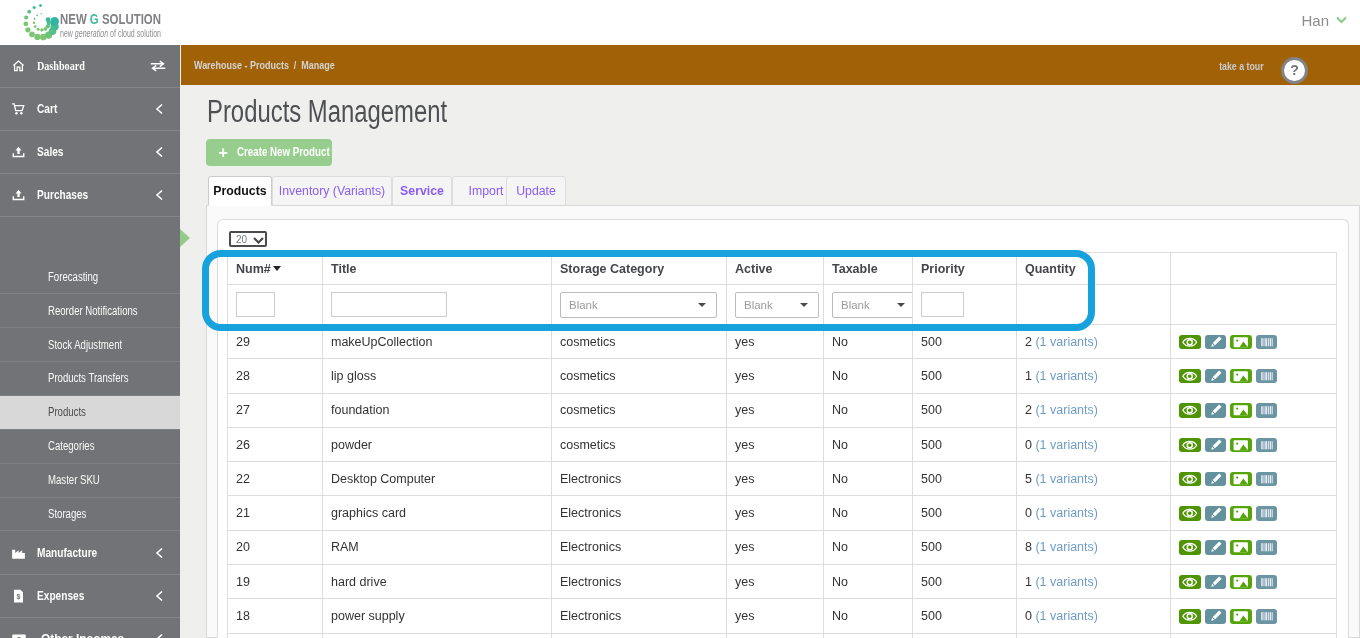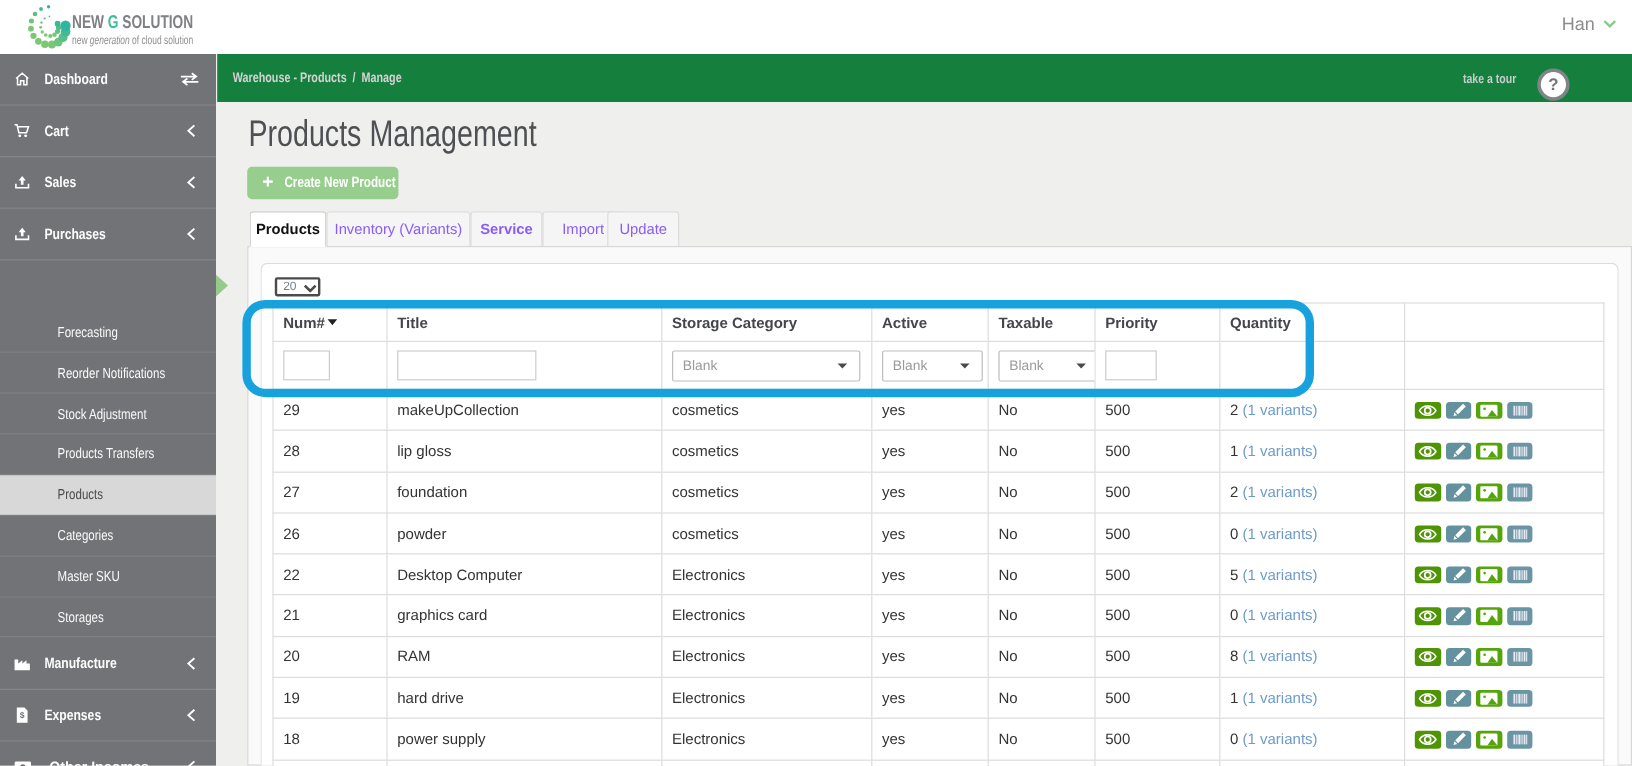--- a/index.html
+++ b/index.html
@@ -12,21 +12,21 @@
 
 #sidebar { position:absolute; left:0; top:45px; width:180px; height:593px; background:#727376; }
 .sitem { position:absolute; left:0; width:180px; border-bottom:1px solid #848588; color:#fdfdfd; }
 .sitem .lbl { position:absolute; left:36.5px; top:50%; transform:translateY(-50%) scaleX(0.81); transform-origin:left center; font-size:12.5px; font-weight:bold; white-space:nowrap;}
 .sitem .ic { position:absolute; left:11px; top:50%; transform:translateY(-50%); width:15px; height:15px; }
 .sitem .chev { position:absolute; right:16px; top:50%; transform:translateY(-50%); width:9px; height:11px; }
 .sub { position:absolute; left:0; width:180px; border-bottom:1px solid #7f8083; color:#fafafa; font-size:12px; }
 .sub span { position:absolute; left:48px; top:50%; transform:translateY(-50%) scaleX(0.8); transform-origin:left center; white-space:nowrap;}
 #warearrow { position:absolute; left:180px; top:229px; width:0; height:0; border-top:9.5px solid transparent; border-bottom:9.5px solid transparent; border-left:10px solid #95ca8b; }
 
-#crumbbar { position:absolute; left:181px; top:45px; width:1179px; height:40px; background:#15803d; }
+#crumbbar { position:absolute; left:181px; top:45px; width:1179px; height:40px; background:#a16207; }
 #crumb { position:absolute; left:13px; top:14px; font-size:11.5px; font-weight:bold; color:#d3d3d3; transform:scaleX(0.78); transform-origin:left center; white-space:nowrap; }
 #taketour { position:absolute; right:96px; top:15px; font-size:11px; font-weight:bold; color:#c9cbce; transform:scaleX(0.8); transform-origin:right center; white-space:nowrap; }
 #helpc { position:absolute; left:1100px; top:12px; width:27px; height:27px; border-radius:50%; background:#ffffff; border:3.5px solid #828387; color:#737477; text-align:center; font-weight:bold; font-size:14px; line-height:20px; }
 
 #content { position:absolute; left:180px; top:85px; width:1180px; height:553px; background:#efefee;margin-left:12px; }
 #title { position:absolute; left:15px; top:9px; font-size:31px; color:#4f5054; transform:scaleX(0.77); transform-origin:left top; white-space:nowrap; }
 #newbtn { position:absolute; left:13.5px; top:54px; width:126px; height:27px; background:#97cd8d; border-radius:4px; color:#ffffff; font-size:12.5px; font-weight:bold; line-height:27px; }
 #newbtn .pl { position:absolute; left:13px; top:0; font-size:16px; }
 #newbtn .lb { position:absolute; left:31px; top:0; transform:scaleX(0.78); transform-origin:left center; white-space:nowrap; }
 
@@ -90,21 +90,21 @@
     <text x="58" y="22.5" font-size="15.5" font-weight="bold" fill="#808184" textLength="101" lengthAdjust="spacingAndGlyphs">NEW <tspan fill="#3fbd9a">G</tspan> SOLUTION</text>
     <text x="58" y="36" font-size="10" fill="#8d8e91" textLength="101" lengthAdjust="spacingAndGlyphs">new <tspan font-style="italic">generation</tspan> of cloud solution</text>
   </svg>
   <span id="han">Han</span>
   <svg id="hanchev" viewBox="0 0 12 8">
       <path d="M1.5 1.5 L6 6 L10.5 1.5" stroke="#88ca88" stroke-width="2" fill="none"></path>
     </svg>
 </div>
 
 <div id="sidebar">
-    <div class="sitem" style="top:0px;height:43px;">
+    <div class="sitem" style="top:0px;height:43px;font-family:Liberation Serif, serif;">
       <svg class="ic" viewBox="0 0 20 20">
         <path d="M3.2 9.2 L10 3.4 L16.8 9.2 M4.8 8.2 V16.2 H8.2 V11.6 H11.8 V16.2 H15.2 V8.2" fill="none" stroke="#fff" stroke-width="1.7"></path>
       </svg>
       <span class="lbl">Dashboard</span>
       <svg viewBox="0 0 22 16" style="position:absolute;right:14px;top:50%;transform:translateY(-50%);width:16px;height:12px;">
         <path d="M1 5 H17 M13.5 1.2 L18.5 5 L13.5 8.8" fill="none" stroke="#fff" stroke-width="2"></path>
         <path d="M21 11 H5 M8.5 7.2 L3.5 11 L8.5 14.8" fill="none" stroke="#fff" stroke-width="2"></path>
       </svg>
     </div>
 <div class="sitem" style="top:86px;height:43px;">

